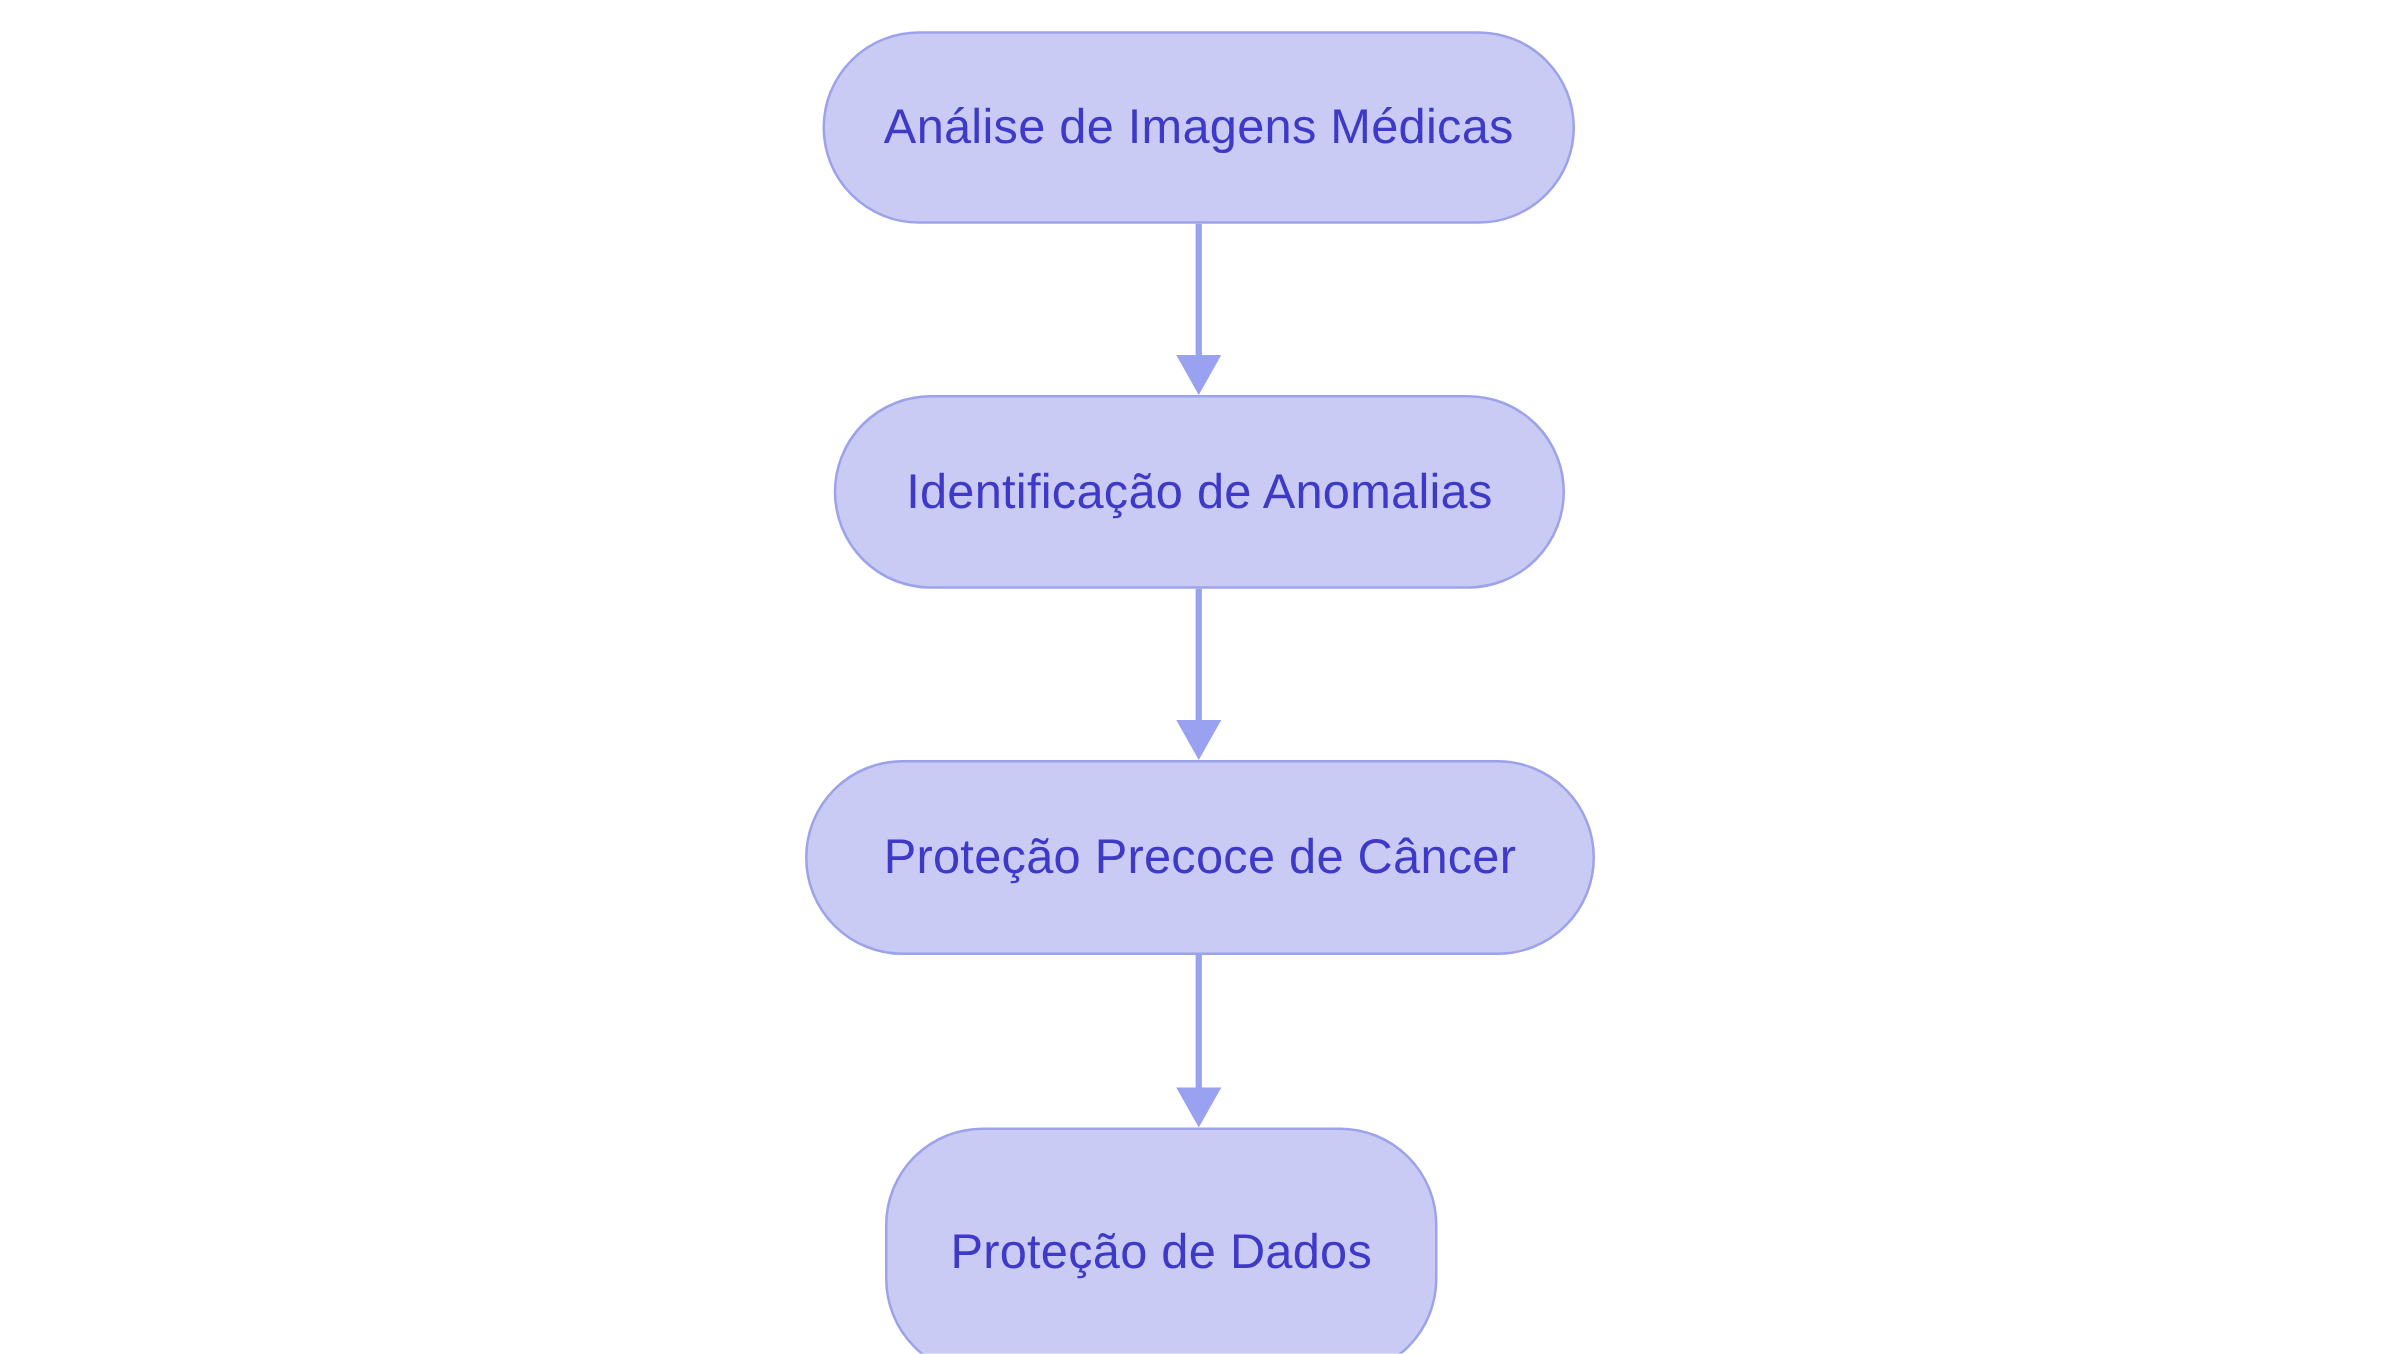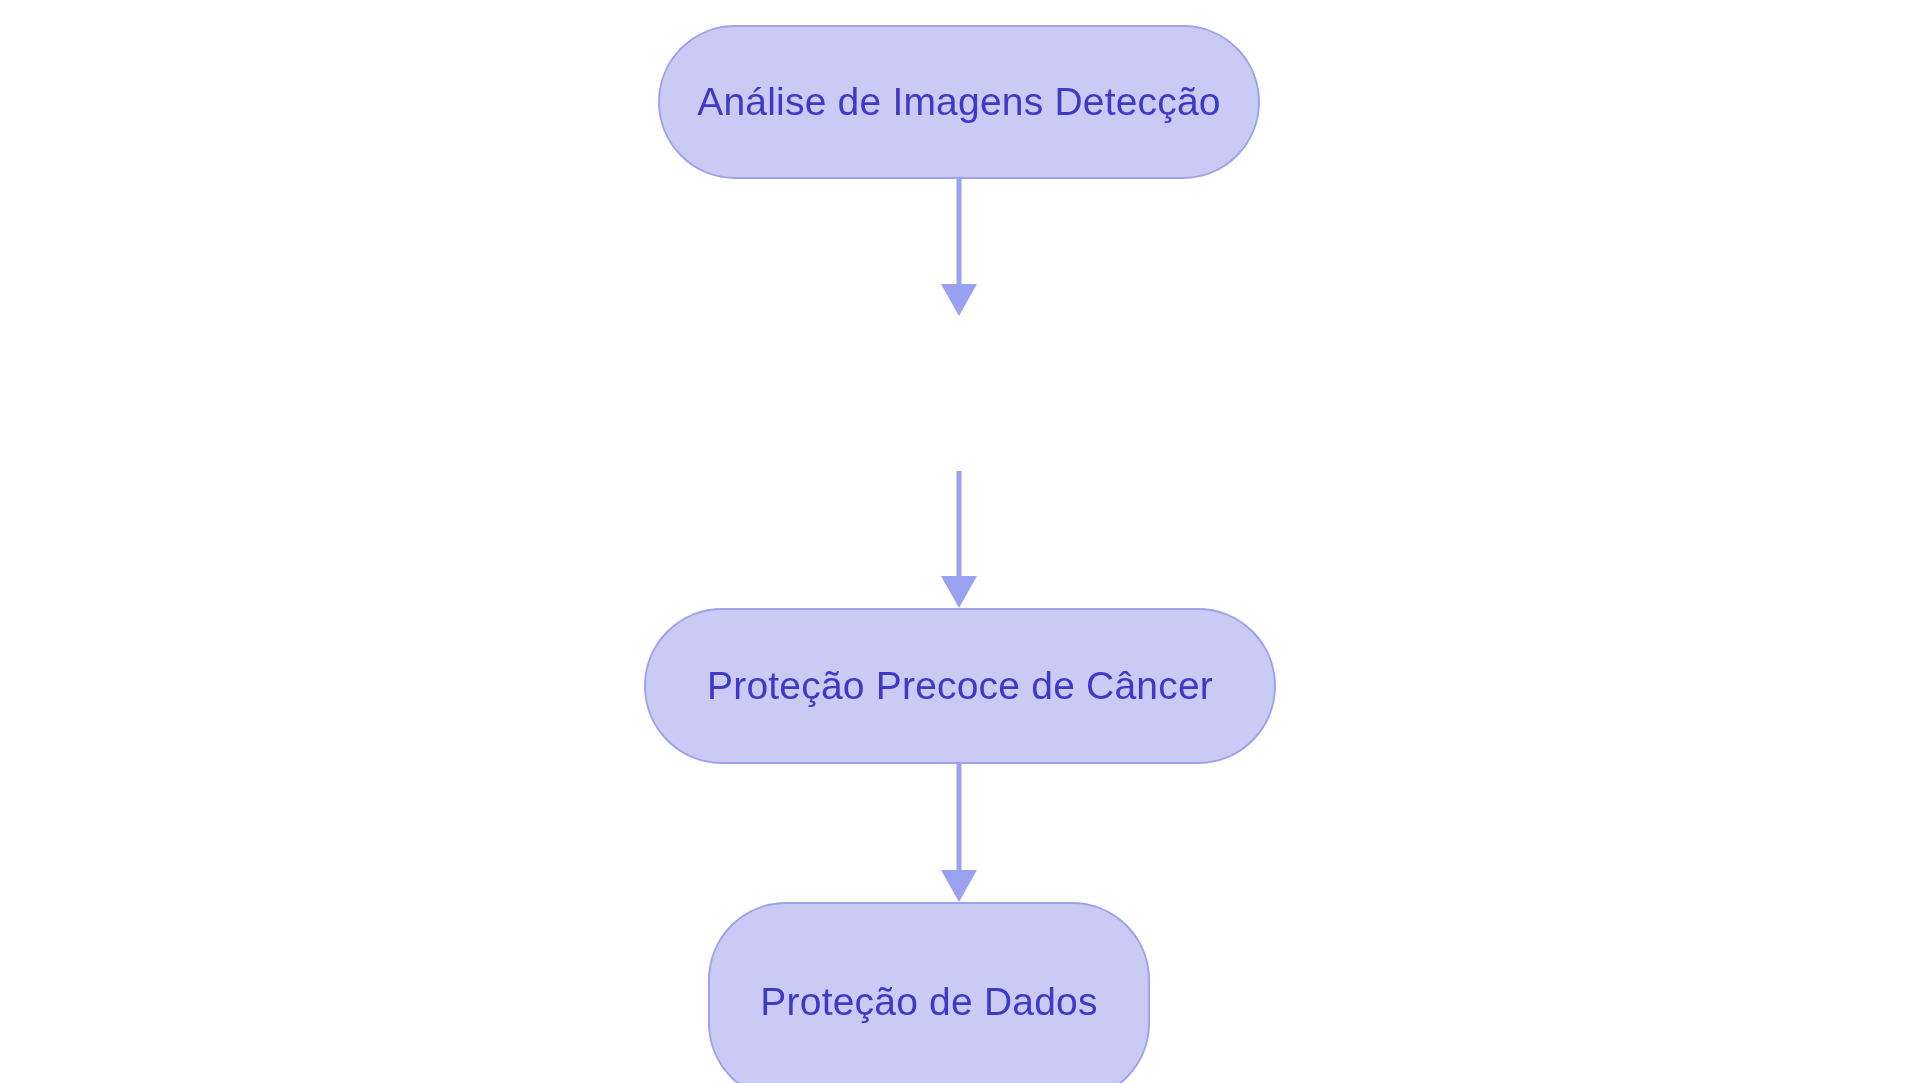--- a/index.html
+++ b/index.html
@@ -67,28 +67,31 @@
     border-right: 18px solid transparent;
     border-top: 32px solid var(--arrow, #99a1f0);
   }
 </style>
 </head>
 <body>
 
 <div class="canvas">
 
   <div class="node" id="node-1">
-    <span class="node-label">Análise de Imagens Detecção</span>
+    <span class="node-label">Análise de Imagens Médicas</span>
   </div>
 
   <div class="connector" id="connector-1">
     <div class="line"></div>
     <div class="head"></div>
   </div>
 
+  <div class="node" id="node-2">
+    <span class="node-label">Identificação de Anomalias</span>
+  </div>
 
   <div class="connector" id="connector-2">
     <div class="line"></div>
     <div class="head"></div>
   </div>
 
   <div class="node" id="node-3">
     <span class="node-label">Proteção Precoce de Câncer</span>
   </div>
 

